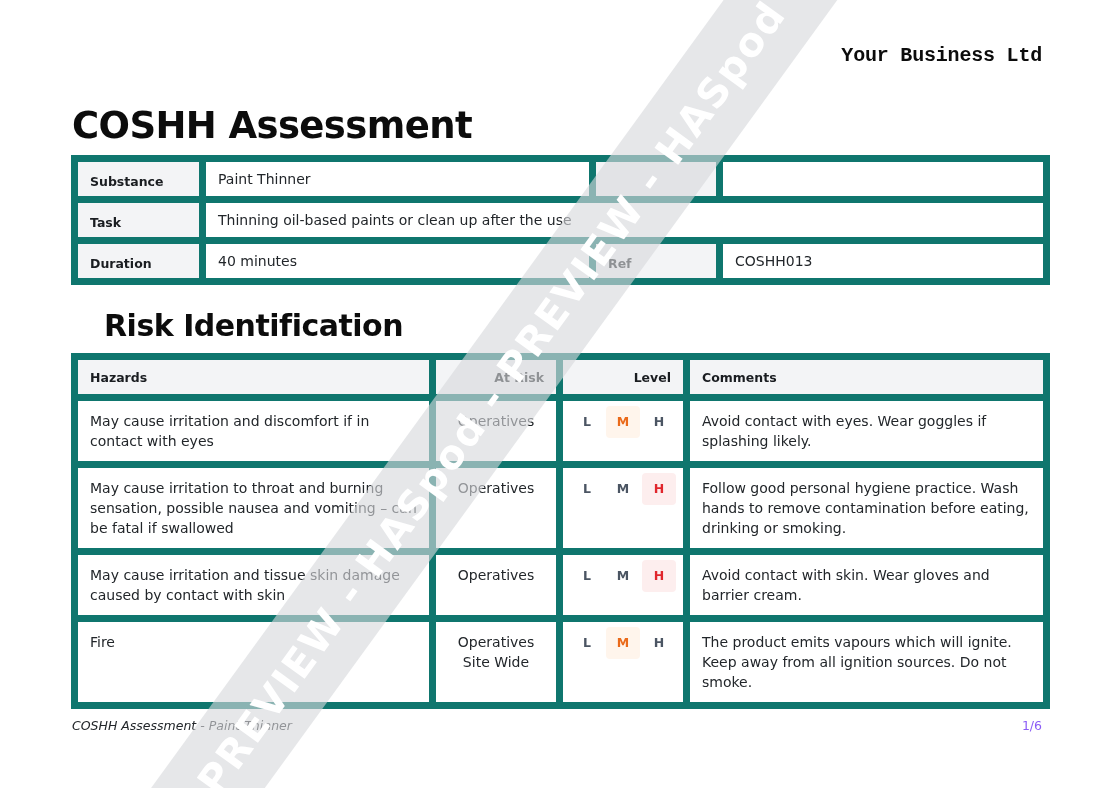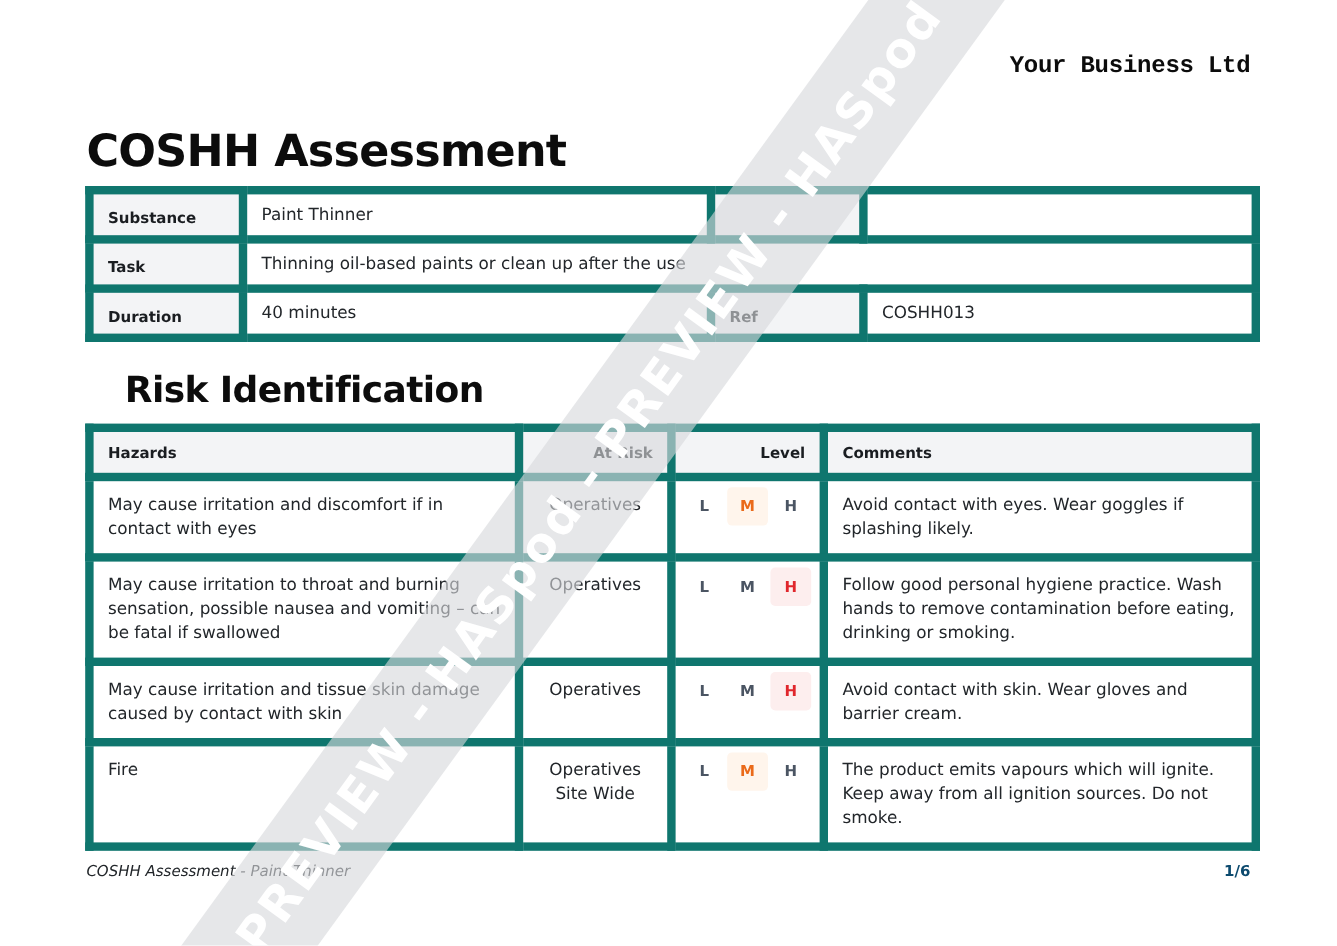--- a/index.html
+++ b/index.html
@@ -48,21 +48,21 @@
       display: inline-block; width: 34px; height: 32px; line-height: 32px;
       font-size: 12.5px; font-weight: bold; color: #4b5563; border-radius: 4px; text-align: center;
     }
     .lvl span.on-M { background: #fff5ec; color: #ea6a1a; }
     .lvl span.on-H { background: #fdeeee; color: #e0262c; }
 
     .footer-left {
       position: absolute; left: 72px; top: 718px; font-size: 12.5px; color: #22262a; font-style: italic;
     }
     .footer-right {
-      position: absolute; right: 72px; top: 718px; font-size: 12.5px; font-weight: bold; color: #0c4a6e;
+      position: absolute; right: 72px; top: 718px; font-size: 12.5px; font-weight: normal; color: #8b5cf6;
     }
 
     .watermark {
       position: absolute; left: -200px; top: 340px; width: 1400px; height: 92px;
       background: rgba(214, 216, 220, 0.62);
       transform: rotate(-54deg); transform-origin: center;
       display: flex; align-items: center; justify-content: center;
       pointer-events: none; overflow: hidden; white-space: nowrap;
     }
     .watermark span {

